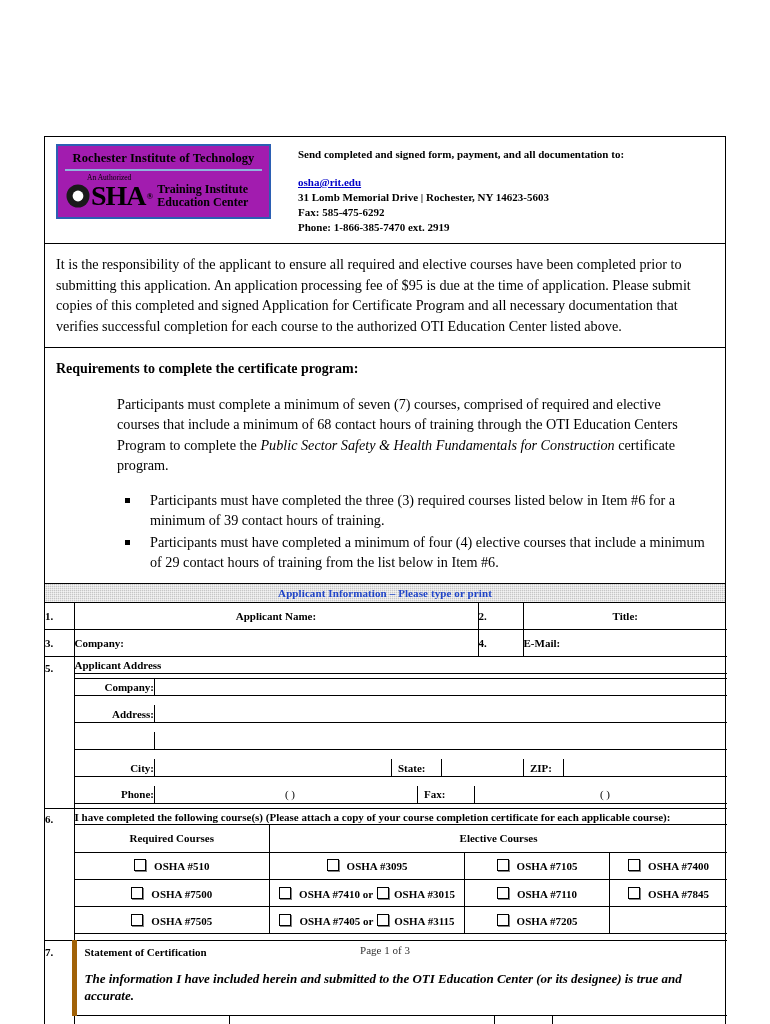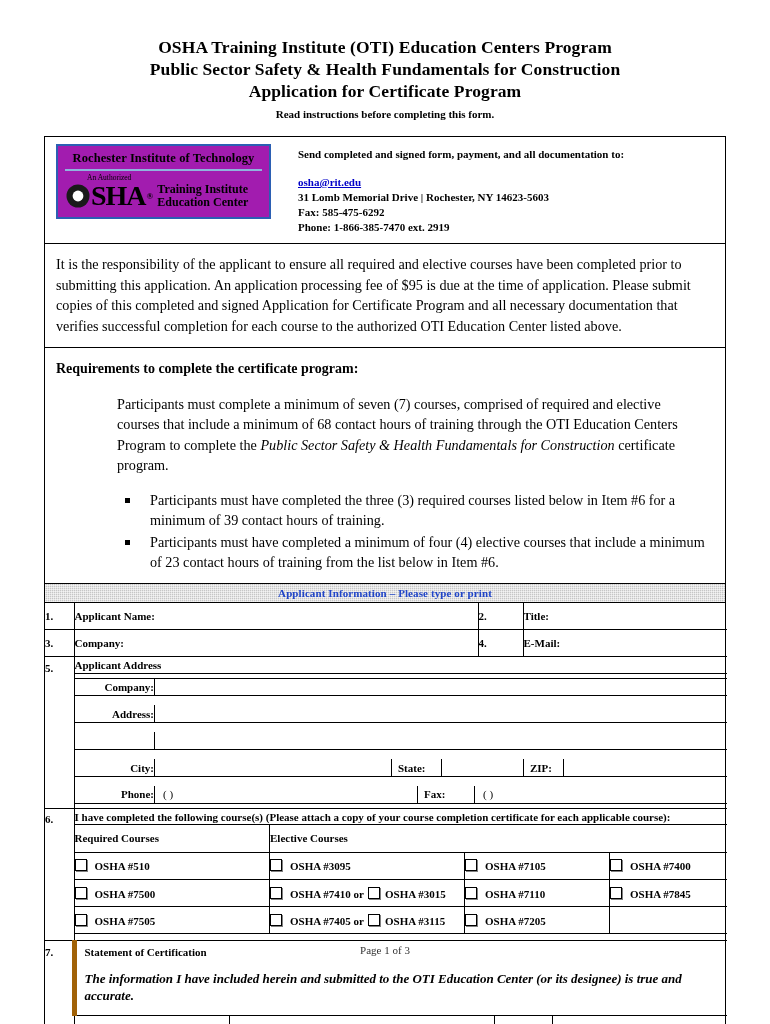--- a/index.html
+++ b/index.html
@@ -229,21 +229,21 @@
     border: 1px solid #000;
     padding: 0;
     vertical-align: middle;
     font-size: 11px;
     font-weight: bold;
     height: 27px;
     box-sizing: border-box;
   }
   .no-left  { border-left: none !important; }
   .no-right { border-right: none !important; }
-  .no-top   { border-top: none !important; }
+  .no-top   { border-top: none !important; text-align: center; }
   .no-bot   { border-bottom: none !important; }
 
   .cell-pad { padding-left: 8px; }
   .num-cell {
     text-align: left;
     padding-left: 7px;
     width: 29px;
   }
 
   
@@ -317,26 +317,20 @@
     text-align: center;
     font-size: 11px;
     color: #333;
   }
 </style>
 </head>
 <body>
 
 <div class="page">
 
-  <div class="title-block">
-    <div class="title-line">OSHA Training Institute (OTI) Education Centers Program</div>
-    <div class="title-line">Public Sector Safety &amp; Health Fundamentals for Construction</div>
-    <div class="title-line">Application for Certificate Program</div>
-    <div class="subtitle-line">Read instructions before completing this form.</div>
-  </div>
 
   <div class="doc-frame">
 
     <div class="section">
       <div class="hdr-row">
 
         <div class="logo-cell">
           <div class="logo-box">
             <div class="logo-rit">Rochester Institute of Technology</div>
             <div class="logo-rule"></div>
@@ -376,21 +370,21 @@
       <div class="resp">It is the responsibility of the applicant to ensure all required and elective courses have been completed prior to submitting this application.  An application processing fee of $95 is due at the time of application.  Please submit copies of this completed and signed Application for Certificate Program and all necessary documentation that verifies successful completion for each course to the authorized OTI Education Center listed above.</div>
     </div>
 
     <div class="section">
       <div class="reqs">
         <div class="reqs-head">Requirements to complete the certificate program:</div>
         <div class="reqs-body">
           <p class="reqs-para"><span>Participants must complete a minimum of seven (7) courses, comprised of required and elective courses that include a minimum of 68 contact hours of training through the OTI Education Centers Program to complete the </span><span class="ital">Public Sector Safety &amp; Health Fundamentals for Construction</span><span> certificate program.</span></p>
           <ul class="reqs-ul">
             <li><span class="bullet-sq"></span><span>Participants must have completed the three (3) required courses listed below in Item #6 for a minimum of 39 contact hours of training.</span></li>
-            <li><span class="bullet-sq"></span><span>Participants must have completed a minimum of four (4) elective courses that include a minimum of 23 contact hours of training from the list below in Item #6.</span></li>
+            <li><span class="bullet-sq"></span><span>Participants must have completed a minimum of four (4) elective courses that include a minimum of 29 contact hours of training from the list below in Item #6.</span></li>
           </ul>
         </div>
       </div>
     </div>
 
     <div class="ai-header">Applicant Information – Please type or print</div>
 
     <table class="ft">
       <colgroup>
         <col style="width:29px">

